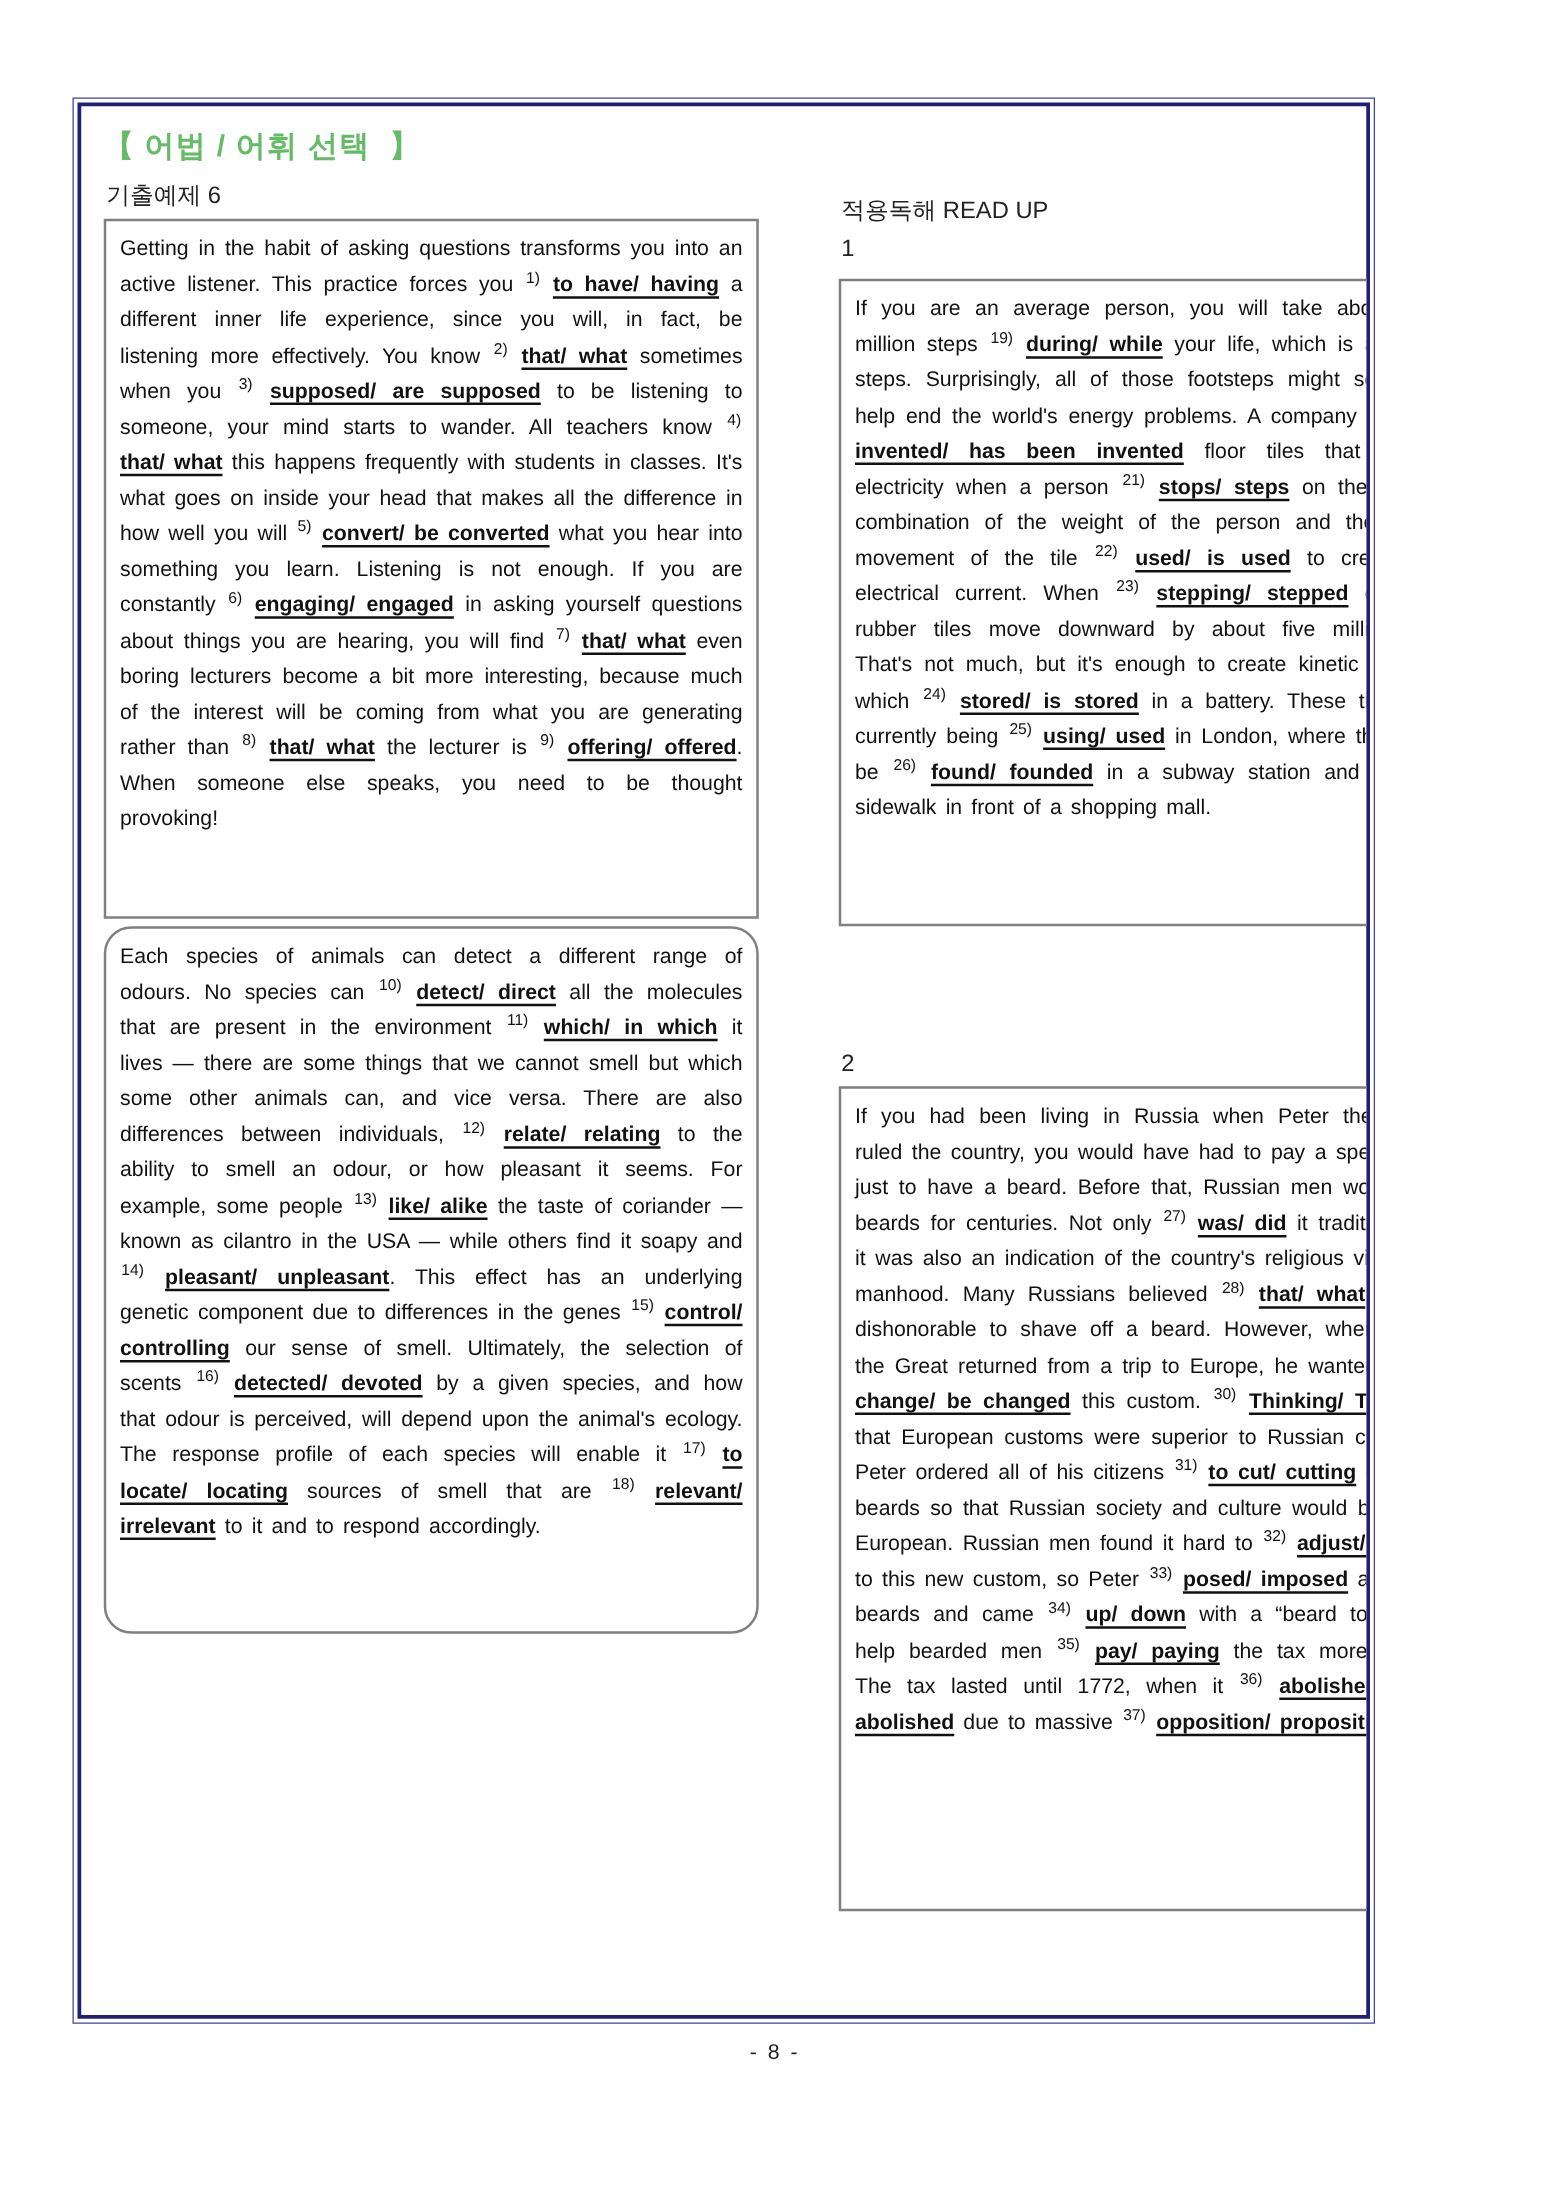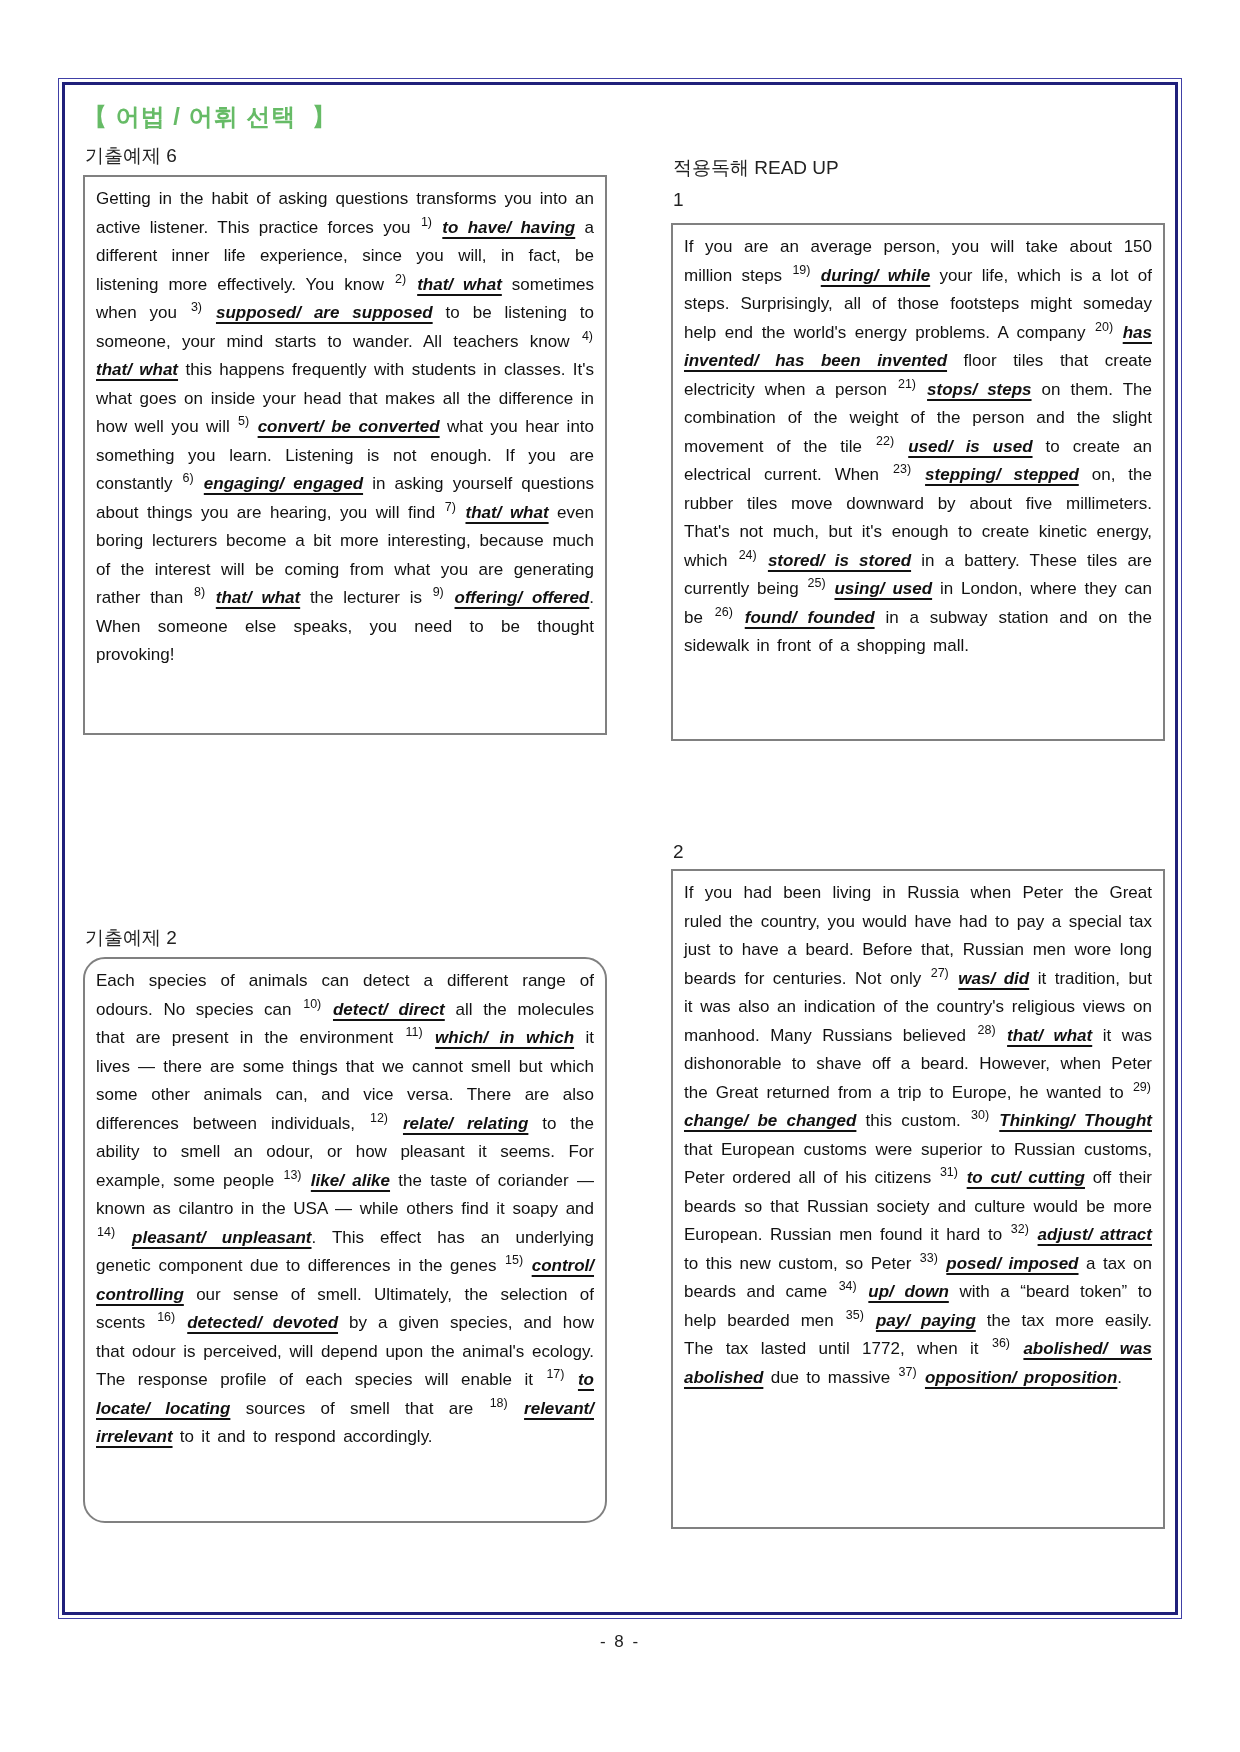--- a/index.html
+++ b/index.html
@@ -6,21 +6,21 @@
   html,body { margin:0; padding:0; }
   body {
     width:1240px; height:1752px;
     background:#ffffff;
     font-family:"Liberation Sans","DejaVu Sans",sans-serif;
     color:#111111;
     position:relative;
   }
   .frame {
     position:absolute; left:58px; top:78px;
-    width:1124px; height:1541px;
+    width:1042px; height:1541px;
     border:1px solid #4040a6;
     padding:3px;
     background:#ffffff;
   }
   .frame-inner {
     width:100%; height:100%;
     border:3px solid #20207a;
     padding:14px 14px 0 18px;
     overflow:hidden;
   }
@@ -62,21 +62,20 @@
     line-height:0;
     vertical-align:baseline;
     position:relative; top:-7px;
     padding:0 1px;
   }
   .choice {
     font-weight:bold;
     text-decoration:underline;
     text-decoration-thickness:1.5px;
     text-underline-offset:4px;
-    font-style:italic;
   }
   .footer {
     position:absolute; left:0; right:0; top:1632px;
     text-align:center;
     font-size:17px; color:#222;
     letter-spacing:2px;
   }
 </style>
 </head>
 <body>
@@ -84,21 +83,20 @@
 <div class="frame">
   <div class="frame-inner">
     <div class="cols">
 
       <div class="col-left">
         <div class="title">【 어법 / 어휘 선택  】</div>
         <div class="label lbl-ex1">기출예제 6</div>
         <div class="pbox pbox-l1">
           <p class="passage">Getting in the habit of asking questions transforms you into an active listener. This practice forces you <sup class="qnum">1)</sup> <span class="choice">to have/ having</span> a different inner life experience, since you will, in fact, be listening more effectively. You know <sup class="qnum">2)</sup> <span class="choice">that/ what</span> sometimes when you <sup class="qnum">3)</sup> <span class="choice">supposed/ are supposed</span> to be listening to someone, your mind starts to wander. All teachers know <sup class="qnum">4)</sup> <span class="choice">that/ what</span> this happens frequently with students in classes. It's what goes on inside your head that makes all the difference in how well you will <sup class="qnum">5)</sup> <span class="choice">convert/ be converted</span> what you hear into something you learn. Listening is not enough. If you are constantly <sup class="qnum">6)</sup> <span class="choice">engaging/ engaged</span> in asking yourself questions about things you are hearing, you will find <sup class="qnum">7)</sup> <span class="choice">that/ what</span> even boring lecturers become a bit more interesting, because much of the interest will be coming from what you are generating rather than <sup class="qnum">8)</sup> <span class="choice">that/ what</span> the lecturer is <sup class="qnum">9)</sup> <span class="choice">offering/ offered</span>. When someone else speaks, you need to be thought provoking!</p>
         </div>
-        <div class="label lbl-ex2">기출예제 2</div>
         <div class="pbox pbox-l2">
           <p class="passage">Each species of animals can detect a different range of odours. No species can <sup class="qnum">10)</sup> <span class="choice">detect/ direct</span> all the molecules that are present in the environment <sup class="qnum">11)</sup> <span class="choice">which/ in which</span> it lives — there are some things that we cannot smell but which some other animals can, and vice versa. There are also differences between individuals, <sup class="qnum">12)</sup> <span class="choice">relate/ relating</span> to the ability to smell an odour, or how pleasant it seems. For example, some people <sup class="qnum">13)</sup> <span class="choice">like/ alike</span> the taste of coriander — known as cilantro in the USA — while others find it soapy and <sup class="qnum">14)</sup> <span class="choice">pleasant/ unpleasant</span>. This effect has an underlying genetic component due to differences in the genes <sup class="qnum">15)</sup> <span class="choice">control/ controlling</span> our sense of smell. Ultimately, the selection of scents <sup class="qnum">16)</sup> <span class="choice">detected/ devoted</span> by a given species, and how that odour is perceived, will depend upon the animal's ecology. The response profile of each species will enable it <sup class="qnum">17)</sup> <span class="choice">to locate/ locating</span> sources of smell that are <sup class="qnum">18)</sup> <span class="choice">relevant/ irrelevant</span> to it and to respond accordingly.</p>
         </div>
       </div>
 
       <div class="col-right">
         <div class="label lbl-sec">적용독해 READ UP</div>
         <div class="label lbl-n1">1</div>
         <div class="pbox pbox-r1">
           <p class="passage">If you are an average person, you will take about 150 million steps <sup class="qnum">19)</sup> <span class="choice">during/ while</span> your life, which is a lot of steps. Surprisingly, all of those footsteps might someday help end the world's energy problems. A company <sup class="qnum">20)</sup> <span class="choice">has invented/ has been invented</span> floor tiles that create electricity when a person <sup class="qnum">21)</sup> <span class="choice">stops/ steps</span> on them. The combination of the weight of the person and the slight movement of the tile <sup class="qnum">22)</sup> <span class="choice">used/ is used</span> to create an electrical current. When <sup class="qnum">23)</sup> <span class="choice">stepping/ stepped</span> on, the rubber tiles move downward by about five millimeters. That's not much, but it's enough to create kinetic energy, which <sup class="qnum">24)</sup> <span class="choice">stored/ is stored</span> in a battery. These tiles are currently being <sup class="qnum">25)</sup> <span class="choice">using/ used</span> in London, where they can be <sup class="qnum">26)</sup> <span class="choice">found/ founded</span> in a subway station and on the sidewalk in front of a shopping mall.</p>

